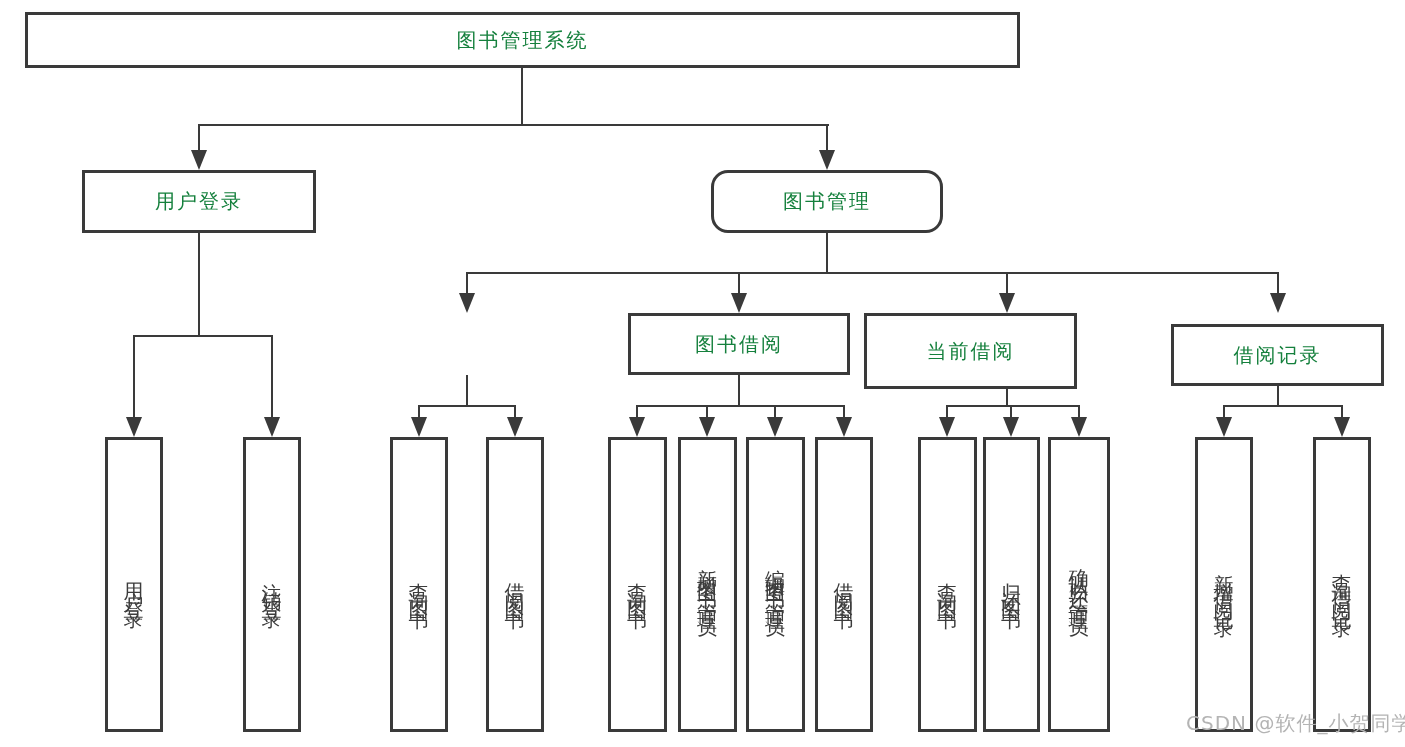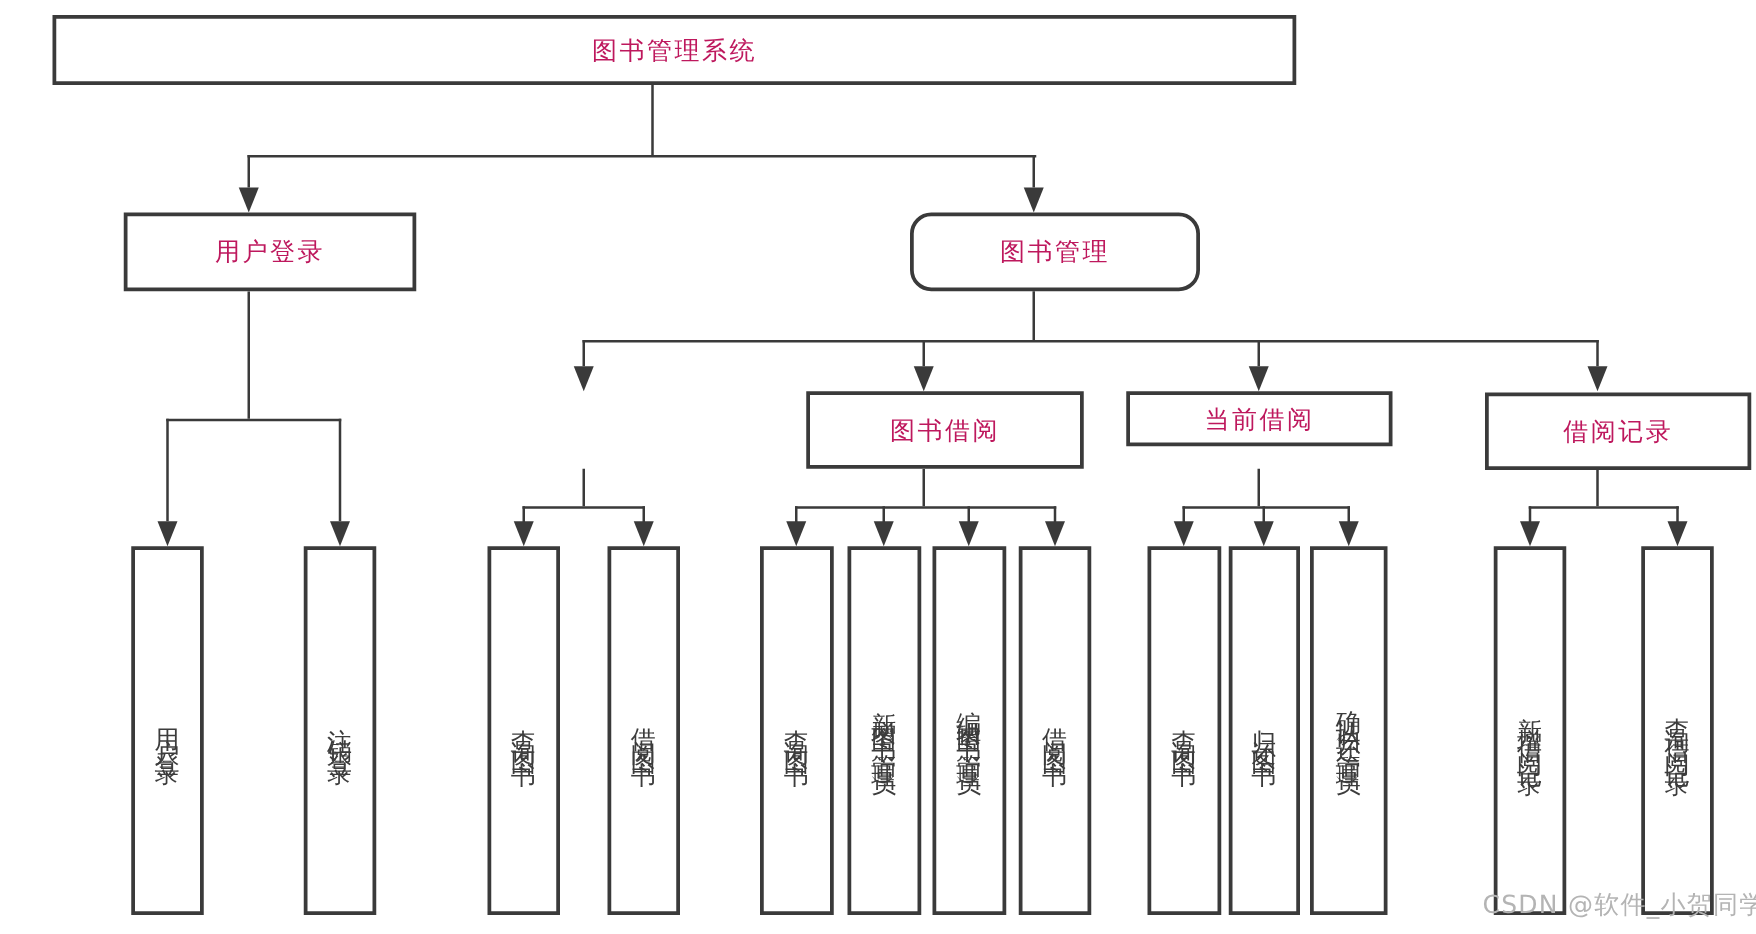--- a/index.html
+++ b/index.html
@@ -11,23 +11,22 @@
     color:#3c3c3c;
     overflow:hidden;
   }
   .hbox{
     position:absolute;
     background:#fff;
     border:3px solid #3a3a3a;
     box-sizing:border-box;
     display:flex;align-items:center;justify-content:center;
     font-size:20px;letter-spacing:2px;
-    color:#be185d;
+    color:#15803d;
     z-index:2;
-    margin-left:17px;
   }
   .vbox{
     position:absolute;
     top:437px;height:295px;
     background:#fff;
     border:3px solid #3a3a3a;
     box-sizing:border-box;
     display:flex;align-items:center;justify-content:center;
     writing-mode:vertical-rl;
     text-orientation:mixed;
@@ -59,22 +58,22 @@
 <body>
 
 <div class="stage">
 
   <div class="hbox" style="left:25px;top:12px;width:995px;height:56px;">图书管理系统</div>
 
   <div class="hbox" style="left:82px;top:170px;width:234px;height:63px;">用户登录</div>
   <div class="hbox" style="left:711px;top:170px;width:232px;height:63px;border-radius:17px;">图书管理</div>
 
   <div class="hbox" style="left:628px;top:313px;width:222px;height:62px;">图书借阅</div>
-  <div class="hbox" style="left:884px;top:313px;width:213px;height:44px;">当前借阅</div>
-  <div class="hbox" style="left:1171px;top:314px;width:213px;height:62px;">借阅记录</div>
+  <div class="hbox" style="left:864px;top:313px;width:213px;height:76px;">当前借阅</div>
+  <div class="hbox" style="left:1171px;top:324px;width:213px;height:62px;">借阅记录</div>
 
   <div class="vbox" style="left:105px;width:58px;">用户登录</div>
   <div class="vbox" style="left:243px;width:58px;">注销登录</div>
 
   <div class="vbox" style="left:390px;width:58px;">查询图书</div>
   <div class="vbox" style="left:486px;width:58px;">借阅图书</div>
 
   <div class="vbox" style="left:608px;width:59px;">查询图书</div>
   <div class="vbox" style="left:678px;width:59px;letter-spacing:7px;">新增图书（管理员）</div>
   <div class="vbox" style="left:746px;width:59px;letter-spacing:7px;">编辑图书（管理员）</div>

